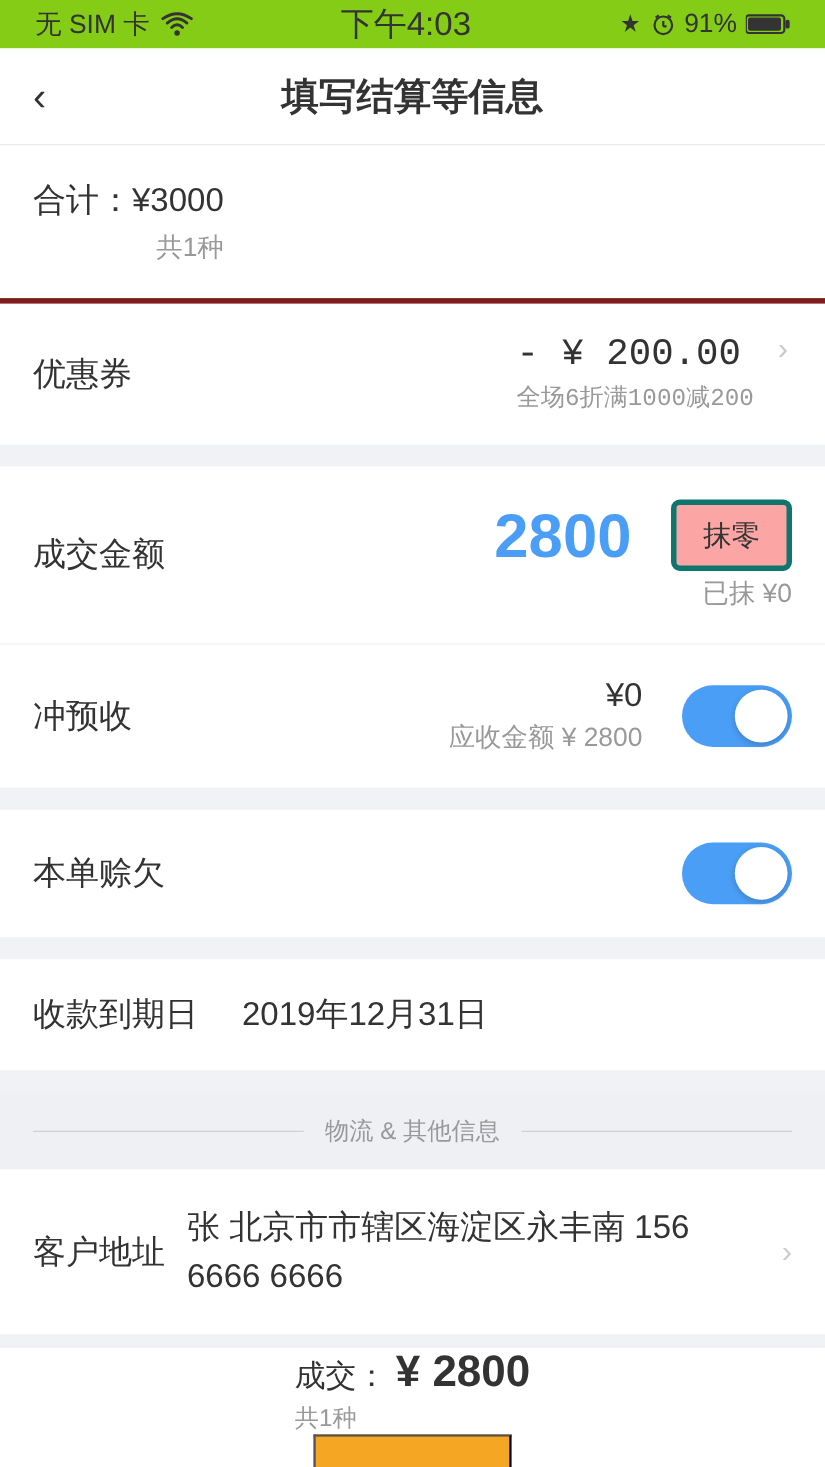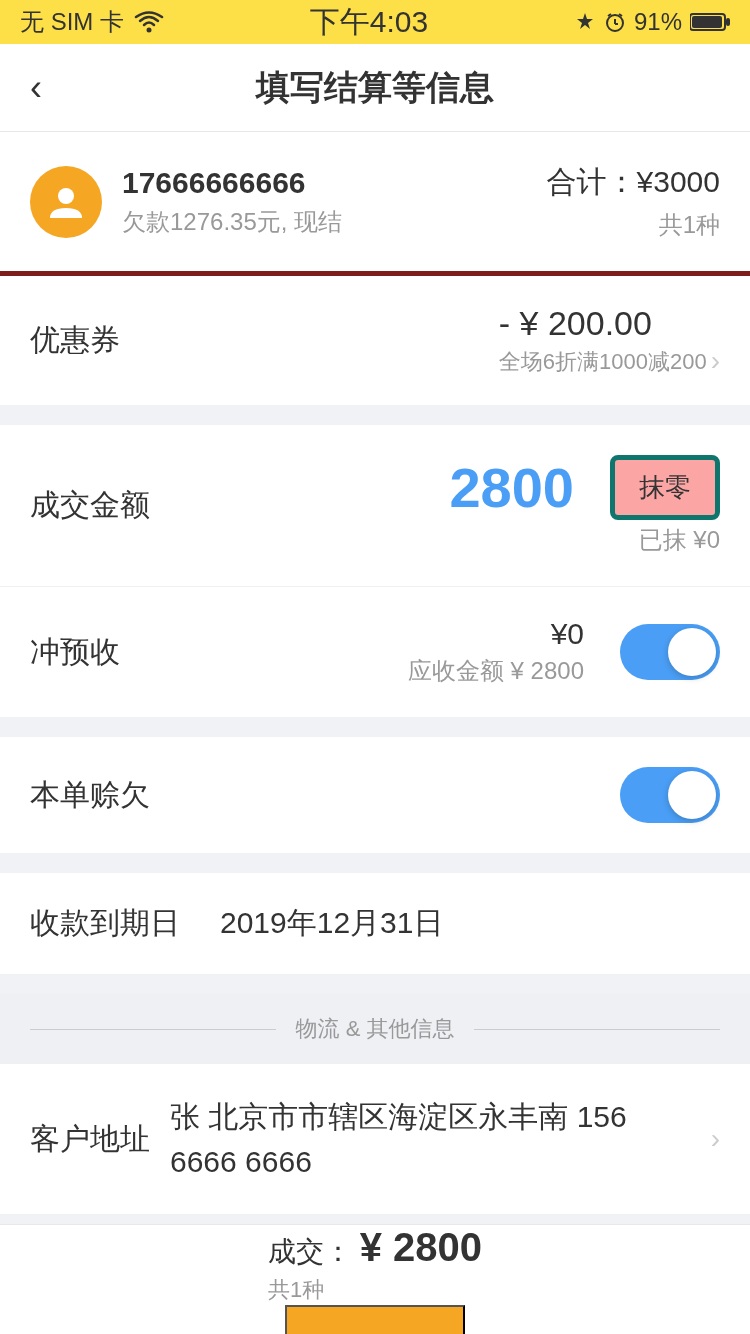--- a/index.html
+++ b/index.html
@@ -9,25 +9,25 @@
       min-height: 1334px;
       font-family: -apple-system, "PingFang SC", "Helvetica Neue", Arial, sans-serif;
       background: #f0f2f5;
       font-size: 28px;
       color: #333;
     }
 
     
     .status-bar {
       height: 44px;
-      background: #fde047;
+      background: #84cc16;
       display: flex;
       align-items: center;
       justify-content: space-between;
-      padding: 0 20px;
+      padding: 0 32px;
       font-size: 24px;
       color: #333;
     }
     .status-left { display: flex; align-items: center; gap: 10px; }
     .status-center { font-size: 30px; font-weight: 500; }
     .status-right { display: flex; align-items: center; gap: 8px; font-size: 24px; }
 
     
     .nav-bar {
       height: 88px;
@@ -87,21 +87,21 @@
     
     .coupon-row {
       padding: 28px 30px;
       display: flex;
       align-items: center;
       justify-content: space-between;
       background: #fff;
       border-top: 5px solid #7f1d1d;
     }
     .coupon-label { font-size: 30px; color: #333; }
-    .coupon-right { display: flex; align-items: flex-end; gap: 4px; }
+    .coupon-right { display: flex; align-items: flex-start; gap: 18px; font-family: Liberation Mono, monospace; }
     .coupon-discount { font-size: 34px; color: #333; font-weight: 500; }
     .coupon-desc { font-size: 22px; color: #999; text-align: right; margin-top: 4px; }
     .chevron-icon { color: #ccc; font-size: 28px; }
 
     
     .form-section {
       background: #fff;
       margin-bottom: 20px;
     }
     .form-row {
@@ -266,32 +266,20 @@
   </div>
 </div>
 
 <div class="nav-bar">
   <span class="nav-back">‹</span>
   <span class="nav-title">填写结算等信息</span>
 </div>
 
 <div class="section">
   <div class="customer-row">
-    <div class="customer-left">
-      <div class="avatar">
-        <svg width="40" height="40" viewBox="0 0 40 40">
-          <circle cx="20" cy="14" r="8" fill="#fff"></circle>
-          <path d="M4 36 Q4 26 20 26 Q36 26 36 36" fill="#fff"></path>
-        </svg>
-      </div>
-      <div>
-        <div class="customer-name">17666666666</div>
-        <div class="customer-sub">欠款1276.35元, 现结</div>
-      </div>
-    </div>
     <div class="customer-right">
       <div class="total-price">合计：¥3000</div>
       <div class="total-count">共1种</div>
     </div>
   </div>
 
   <div class="coupon-row">
     <span class="coupon-label">优惠券</span>
     <div class="coupon-right">
       <div>

